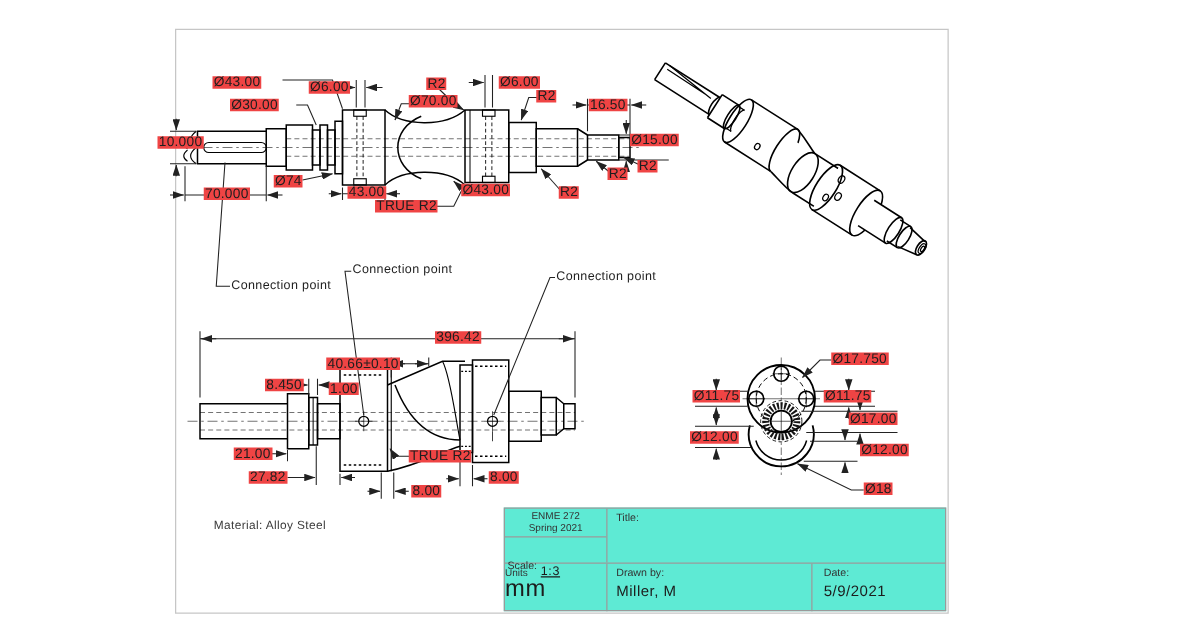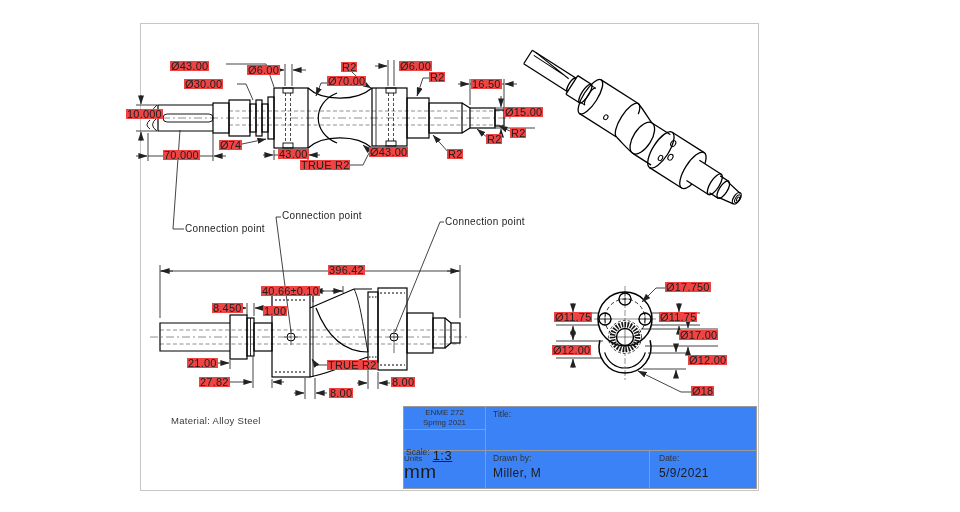--- a/index.html
+++ b/index.html
@@ -4,29 +4,29 @@
 <style>
   html,body{margin:0;padding:0;background:#fff;font-family:"Liberation Sans",sans-serif;}
   #stage{position:relative;width:960px;height:512px;background:#fff;overflow:hidden;}
   #sheet{position:absolute;left:140px;top:23px;width:617px;height:466px;border:1px solid #c6c6c6;background:#fff;}
   #linework{position:absolute;left:0;top:0;z-index:2;}
   .labels{position:absolute;left:0;top:0;width:960px;height:512px;z-index:3;pointer-events:none;}
   .dim{position:absolute;font-size:11px;line-height:10px;letter-spacing:.2px;color:#1e1e1e;background:#ef4444;padding:0 1px;white-space:nowrap;}
   .cp{font-size:10px;line-height:11px;letter-spacing:.3px;background:#fff;}
   .note{font-size:9.5px;letter-spacing:.3px;color:#3a3a3a;background:transparent;}
   
-  #titleblock{position:absolute;left:403px;top:406px;width:354px;height:83px;z-index:4;background:#3b82f6;border:1px solid #9a9a9a;box-sizing:border-box;color:#1c1c1c;}
+  #titleblock{position:absolute;left:403px;top:406px;width:354px;height:83px;z-index:4;background:#5eead4;border:1px solid #9a9a9a;box-sizing:border-box;color:#1c1c1c;}
   #titleblock .row1{display:flex;height:43px;border-bottom:1px solid #9a9a9a;}
   #titleblock .row2{display:flex;height:38px;}
   .tb-col1{width:82px;border-right:1px solid #9a9a9a;box-sizing:border-box;flex:none;}
   .tb-course{height:21px;border-bottom:1px solid #9a9a9a;text-align:center;font-size:8px;line-height:10px;padding-top:1px;color:#333;}
   .tb-scale{height:21px;display:flex;align-items:flex-end;margin-top:12px;}
   .tb-small{font-size:8.5px;color:#333;}
   .tb-scale .tb-small{margin:0 3px 6px 2px;}
-  .tb-scale-val{font-size:13px;letter-spacing:.5px;text-decoration:underline;}
+  .tb-scale-val{font-size:10px;letter-spacing:.5px;text-decoration:underline;}
   .tb-title-cell{flex:1;padding:2px 0 0 7px;}
   .tb-big{font-size:17px;letter-spacing:.4px;margin-top:2px;}
   .tb-units{width:82px;border-right:1px solid #9a9a9a;box-sizing:border-box;flex:none;text-align:left;}
   .tb-units-label{font-size:8px;color:#333;margin-top:3px;}
   .tb-units-val{font-size:19px;line-height:17px;letter-spacing:.5px;}
   .tb-drawn{width:164px;border-right:1px solid #9a9a9a;box-sizing:border-box;flex:none;padding:2px 0 0 7px;}
   .tb-date{flex:1;padding:2px 0 0 9px;}
   .tb-val{font-size:12px;letter-spacing:.4px;margin-top:3px;}
 </style>
 </head>
@@ -267,21 +267,21 @@
       <span class="dim" style="left: 369px; top: 147px;">Ø43.00</span>
       <span class="dim" style="left: 300px; top: 160px;">TRUE R2</span>
       <span class="dim" style="left: 278px; top: 149px;">43.00</span>
       <span class="dim" style="left: 219px; top: 140px;">Ø74</span>
       <span class="dim" style="left: 163px; top: 150px;">70.000</span>
     </div>
   <div class="labels">
       <span class="dim cp" style="left: 184px; top: 223px;">Connection point</span>
       <span class="dim cp" style="left: 281px; top: 210px;">Connection point</span>
       <span class="dim cp" style="left: 444px; top: 216px;">Connection point</span>
-      <span class="dim" style="left: 328px; top: 265px;">396.42</span>
+      <span class="dim" style="left: 348px; top: 265px;">396.42</span>
       <span class="dim" style="left: 261px; top: 286px;">40.66±0.10</span>
       <span class="dim" style="left: 212px; top: 303px;">8.450</span>
       <span class="dim" style="left: 263px; top: 306px;">1.00</span>
       <span class="dim" style="left: 187px; top: 358px;">21.00</span>
       <span class="dim" style="left: 199px; top: 377px;">27.82</span>
       <span class="dim" style="left: 327px; top: 360px;">TRUE R2</span>
       <span class="dim" style="left: 329px; top: 388px;">8.00</span>
       <span class="dim" style="left: 391px; top: 377px;">8.00</span>
     </div>
   <div class="labels">

